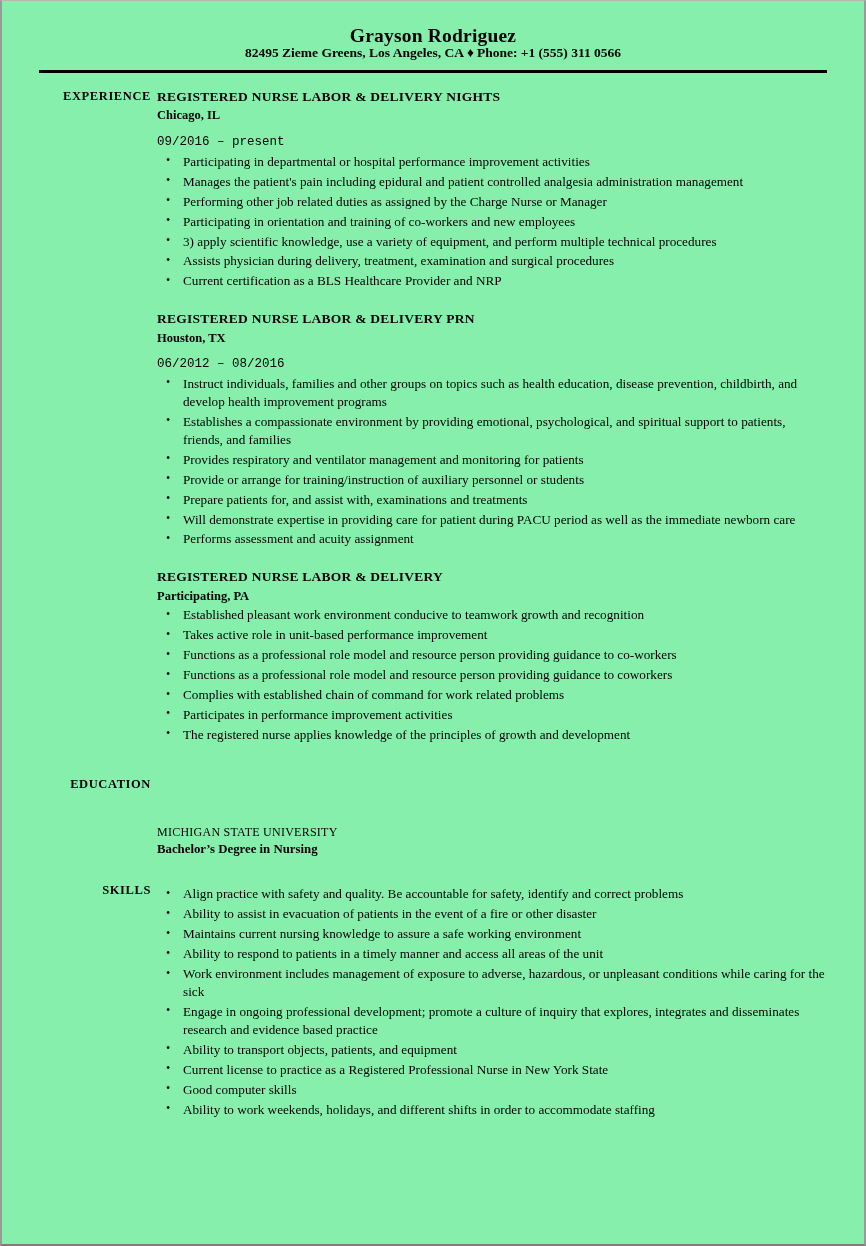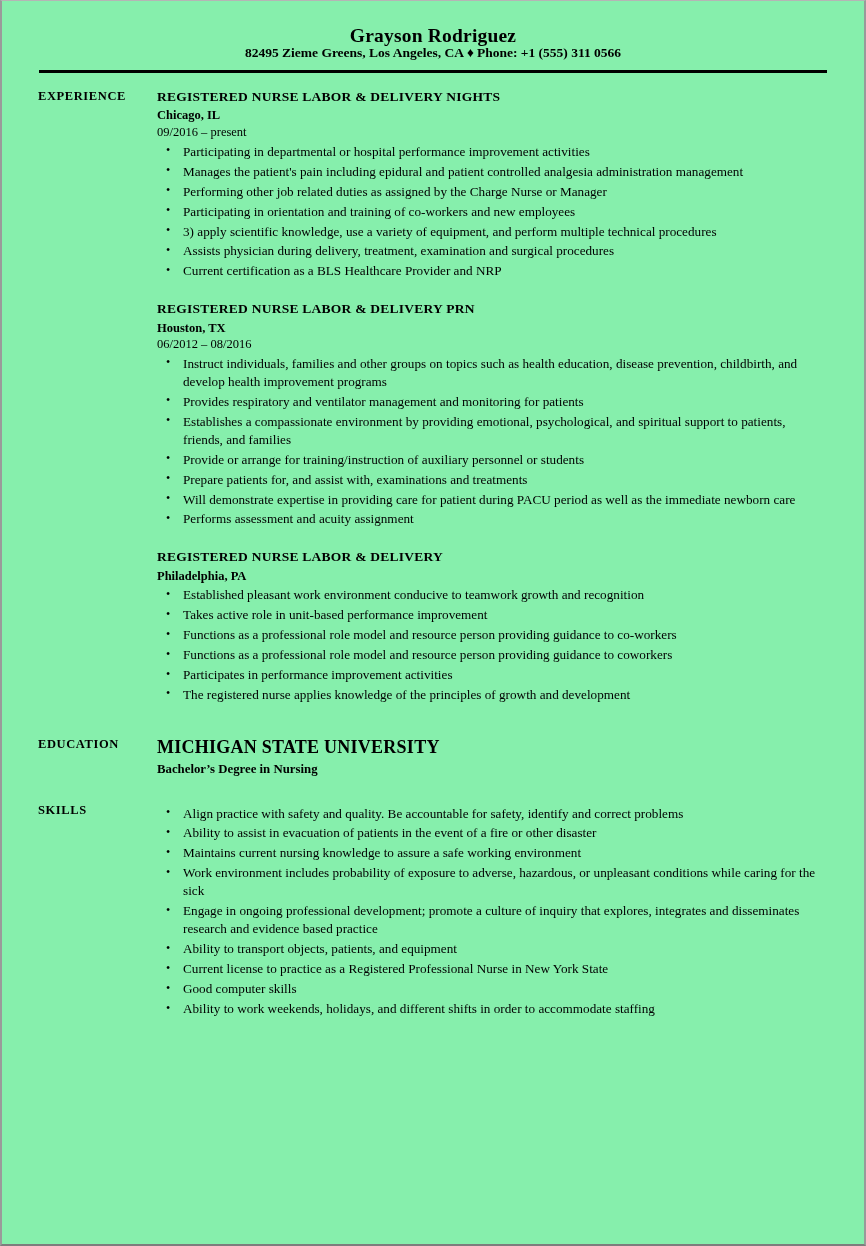--- a/index.html
+++ b/index.html
@@ -68,20 +68,21 @@
     min-width: 155px;
     box-sizing: border-box;
     padding-left: 36px;
     padding-right: 6px;
   }
   .section-label {
     font-size: 12.5px;
     font-weight: bold;
     letter-spacing: 0.6px;
     white-space: nowrap;
+    text-align: right;
   }
   .section-body {
     flex: 1 1 auto;
     padding-right: 36px;
     box-sizing: border-box;
   }
 
   
   .job { }
   .job-title {
@@ -92,21 +93,22 @@
   }
   .job-location {
     font-size: 12.5px;
     font-weight: bold;
     line-height: 1.25;
     margin-top: 3px;
   }
   .job-dates {
     font-size: 12.5px;
     line-height: 1.25;
-    margin-top: 1px;
+    margin-top: 11px;
+    font-family: Liberation Mono, monospace;
   }
 
   
   ul.bullets {
     list-style: none;
     margin: 2px 0 0 0;
     padding: 0;
   }
   ul.bullets > li {
     position: relative;
@@ -118,24 +120,25 @@
   ul.bullets > li::before {
     content: "\2022";
     position: absolute;
     left: 9px;
     top: -0.5px;
     font-size: 12px;
   }
 
   
   .edu-school {
-    font-size: 18px;
-    font-weight: bold;
+    font-size: 12px;
+    font-weight: normal;
     letter-spacing: 0.25px;
     line-height: 1.2;
+    margin-top: 48px;
   }
   .edu-degree {
     font-size: 12.8px;
     font-weight: bold;
     line-height: 1.25;
     margin-top: 3px;
   }
 
   
   .sp-experience-top { height: 16px; }
@@ -181,39 +184,40 @@
         </div>
 
         <div class="sp-job-gap"></div>
 
         <div class="job">
           <div class="job-title">REGISTERED NURSE LABOR &amp; DELIVERY PRN</div>
           <div class="job-location">Houston, TX</div>
           <div class="job-dates">06/2012 – 08/2016</div>
           <ul class="bullets">
             <li>Instruct individuals, families and other groups on topics such as health education, disease prevention, childbirth, and develop health improvement programs</li>
+            <li>Establishes a compassionate environment by providing emotional, psychological, and spiritual support to patients, friends, and families</li>
             <li>Provides respiratory and ventilator management and monitoring for patients</li>
-            <li>Establishes a compassionate environment by providing emotional, psychological, and spiritual support to patients, friends, and families</li>
             <li>Provide or arrange for training/instruction of auxiliary personnel or students</li>
             <li>Prepare patients for, and assist with, examinations and treatments</li>
             <li>Will demonstrate expertise in providing care for patient during PACU period as well as the immediate newborn care</li>
             <li>Performs assessment and acuity assignment</li>
           </ul>
         </div>
 
         <div class="sp-job-gap"></div>
 
         <div class="job">
           <div class="job-title">REGISTERED NURSE LABOR &amp; DELIVERY</div>
-          <div class="job-location">Philadelphia, PA</div>
+          <div class="job-location">Participating, PA</div>
           <ul class="bullets">
             <li>Established pleasant work environment conducive to teamwork growth and recognition</li>
             <li>Takes active role in unit-based performance improvement</li>
             <li>Functions as a professional role model and resource person providing guidance to co-workers</li>
             <li>Functions as a professional role model and resource person providing guidance to coworkers</li>
+            <li>Complies with established chain of command for work related problems</li>
             <li>Participates in performance improvement activities</li>
             <li>The registered nurse applies knowledge of the principles of growth and development</li>
           </ul>
         </div>
 
       </div>
     </div>
 
     <div class="sp-education-top"></div>
 
@@ -231,21 +235,22 @@
 
     <div class="section">
       <div class="section-label-col">
         <div class="section-label">SKILLS</div>
       </div>
       <div class="section-body">
         <ul class="bullets">
           <li>Align practice with safety and quality. Be accountable for safety, identify and correct problems</li>
           <li>Ability to assist in evacuation of patients in the event of a fire or other disaster</li>
           <li>Maintains current nursing knowledge to assure a safe working environment</li>
-          <li>Work environment includes probability of exposure to adverse, hazardous, or unpleasant conditions while caring for the sick</li>
+          <li>Ability to respond to patients in a timely manner and access all areas of the unit</li>
+          <li>Work environment includes management of exposure to adverse, hazardous, or unpleasant conditions while caring for the sick</li>
           <li>Engage in ongoing professional development; promote a culture of inquiry that explores, integrates and disseminates research and evidence based practice</li>
           <li>Ability to transport objects, patients, and equipment</li>
           <li>Current license to practice as a Registered Professional Nurse in New York State</li>
           <li>Good computer skills</li>
           <li>Ability to work weekends, holidays, and different shifts in order to accommodate staffing</li>
         </ul>
       </div>
     </div>
 
   </div>

